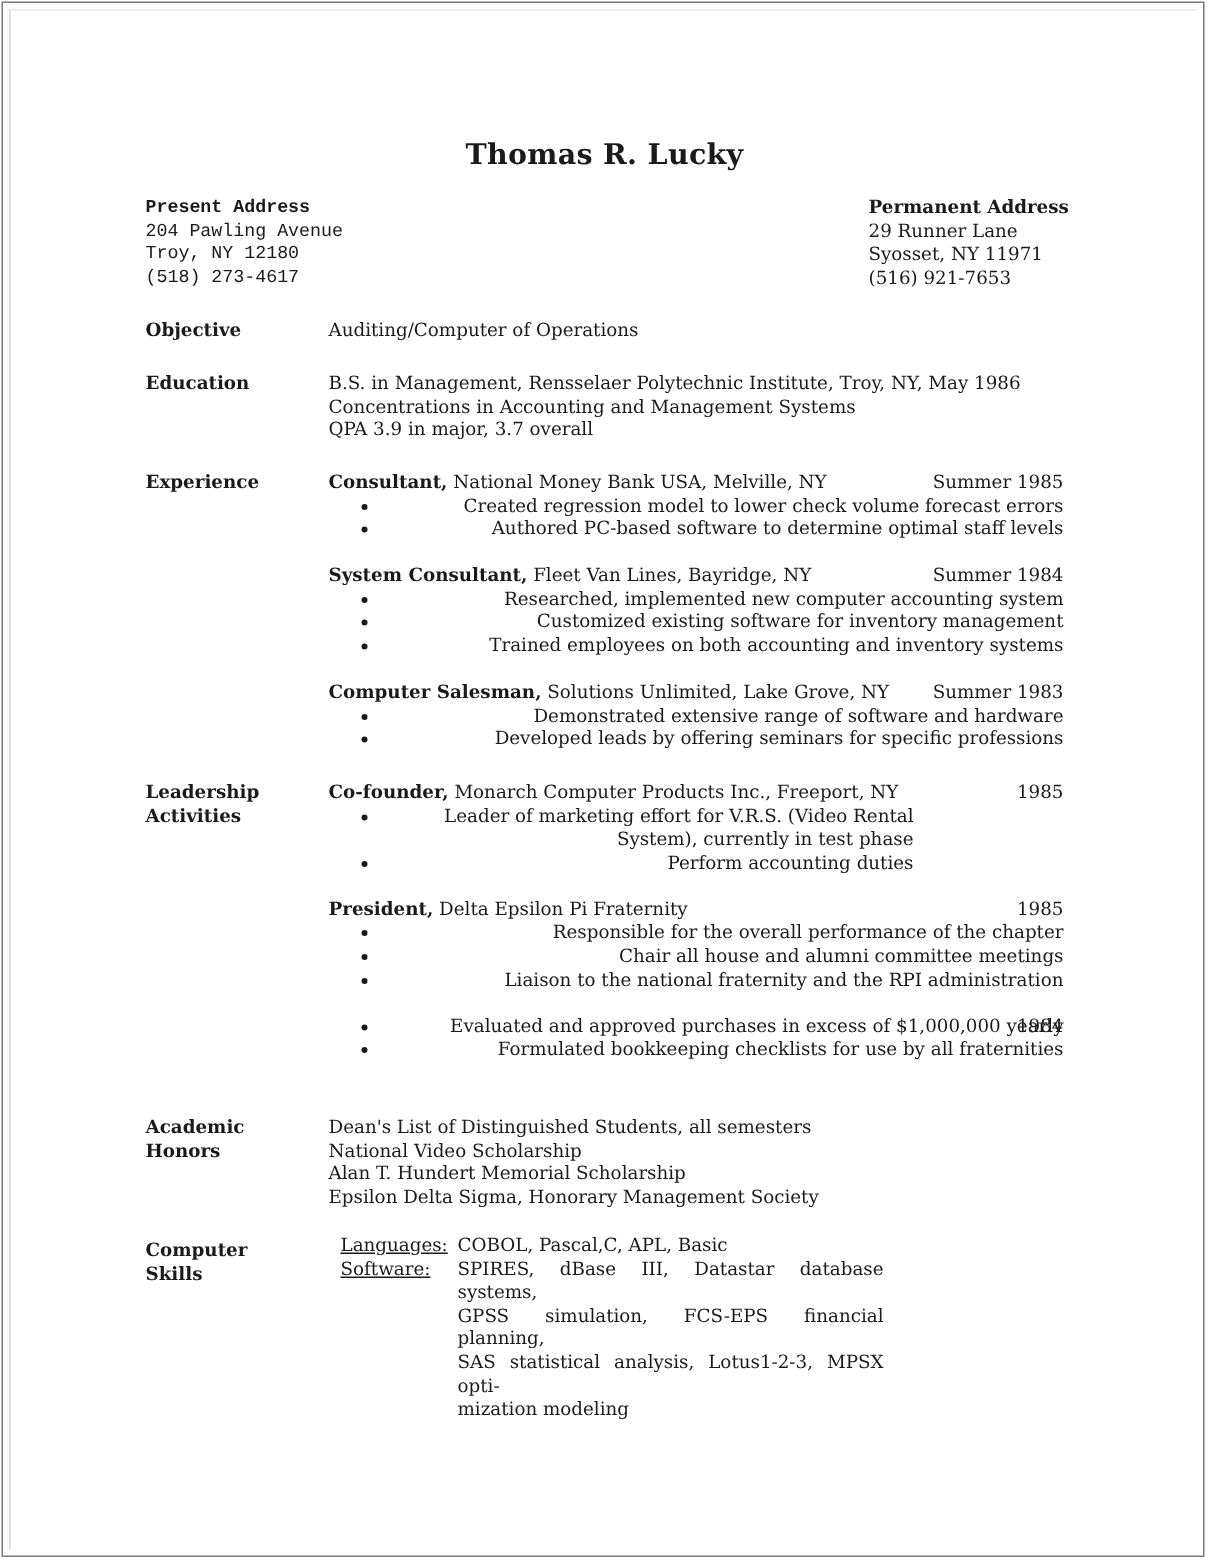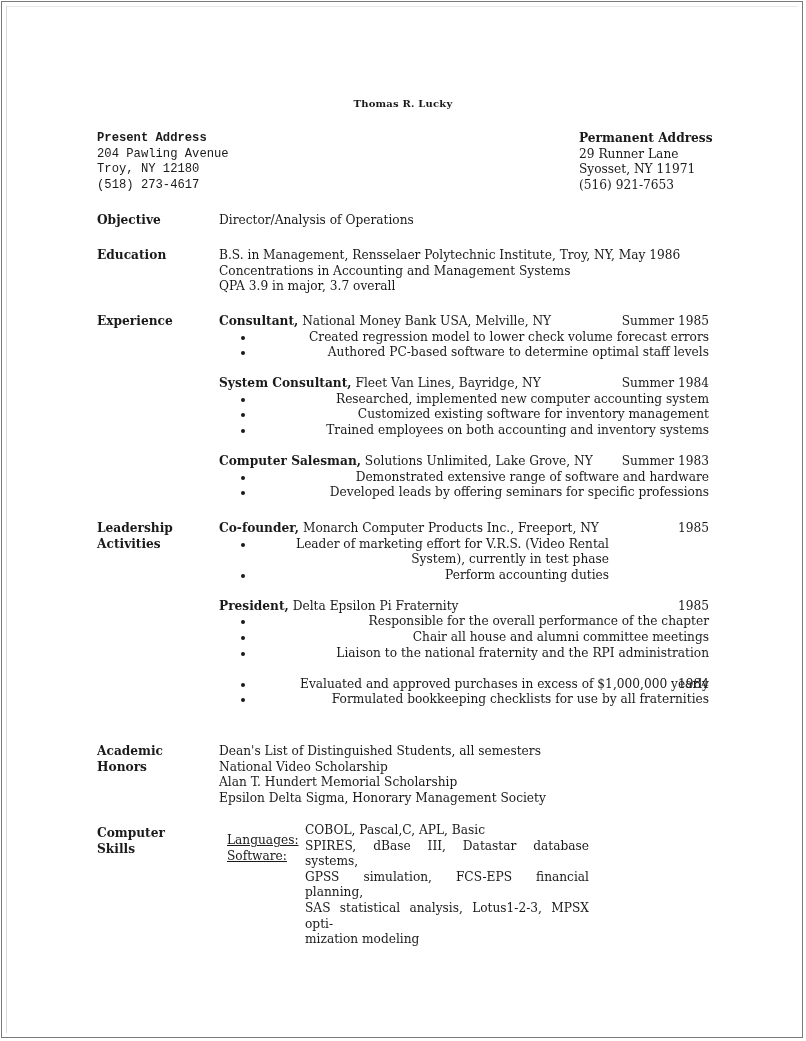--- a/index.html
+++ b/index.html
@@ -12,42 +12,42 @@
     position: absolute; left: 1px; top: 1px; width: 802px; height: 1037px;
     border: 1px solid #7a7a7a; box-sizing: border-box;
   }
   .page-border-inner {
     position: absolute; left: 4px; top: 4px; right: 4px; bottom: 4px;
     border-left: 1px solid #d8d8d8; border-top: 1px solid #e8e8e8;
   }
   .doc { position: absolute; left: 0; top: 0; width: 806px; font-size: 12.2px; line-height: 15.6px; }
   .name {
     position: absolute; top: 96px; left: 0; width: 806px; text-align: center;
-    font-weight: bold; font-size: 10px; letter-spacing: 0.2px;
+    font-weight: bold; font-size: 19px; letter-spacing: 0.2px;
   }
   .addr { position: absolute; top: 131px; }
   .addr.present { left: 97px; font-family: Liberation Mono, monospace; }
   .addr.permanent { left: 579px; }
   .addr .title { font-weight: bold; }
   .section { position: absolute; left: 97px; width: 612px; }
   .section .label { position: absolute; left: 0; top: 0; width: 110px; font-weight: bold; }
   .section .content { position: absolute; left: 122px; top: 0; width: 490px; }
   .entry { position: relative; }
   .entry .head { position: relative; }
   .entry .head .role { font-weight: bold; margin-top: 10px; }
   .entry .date { position: absolute; right: 0; top: 0; }
   .bullets { margin: 0; padding: 0; list-style: none; text-align: right; }
   .bullets li { position: relative; padding-left: 32px; }
   .bullets li::before {
     content: ""; position: absolute; left: 22px; top: 6px;
     width: 4px; height: 4px; border-radius: 50%; background: #1a1a1a;
   }
   .skills-table { position: absolute; left: 8px; top: 0; }
   .skills-row { position: relative; }
-  .skills-key { position: absolute; left: 0; top: 0; text-decoration: underline; margin-top: 10px; }
+  .skills-key { position: absolute; left: 0; top: 0; text-decoration: underline; }
   .skills-val { position: absolute; left: 78px; top: 0; width: 284px; text-align: justify; }
 </style>
 </head>
 <body>
 
 <div class="page-border">
   <div class="page-border-inner"></div>
 </div>
 
 <div class="doc">
@@ -63,21 +63,21 @@
 
   <div class="addr permanent">
     <div class="title">Permanent Address</div>
     <div>29 Runner Lane</div>
     <div>Syosset, NY 11971</div>
     <div>(516) 921-7653</div>
   </div>
 
   <div class="section" style="top:213px;">
     <div class="label">Objective</div>
-    <div class="content">Director/Analysis of Operations</div>
+    <div class="content">Auditing/Computer of Operations</div>
   </div>
 
   <div class="section" style="top:248px;">
     <div class="label">Education</div>
     <div class="content">
       <div>B.S. in Management, Rensselaer Polytechnic Institute, Troy, NY, May 1986</div>
       <div>Concentrations in Accounting and Management Systems</div>
       <div>QPA 3.9 in major, 3.7 overall</div>
     </div>
   </div>

